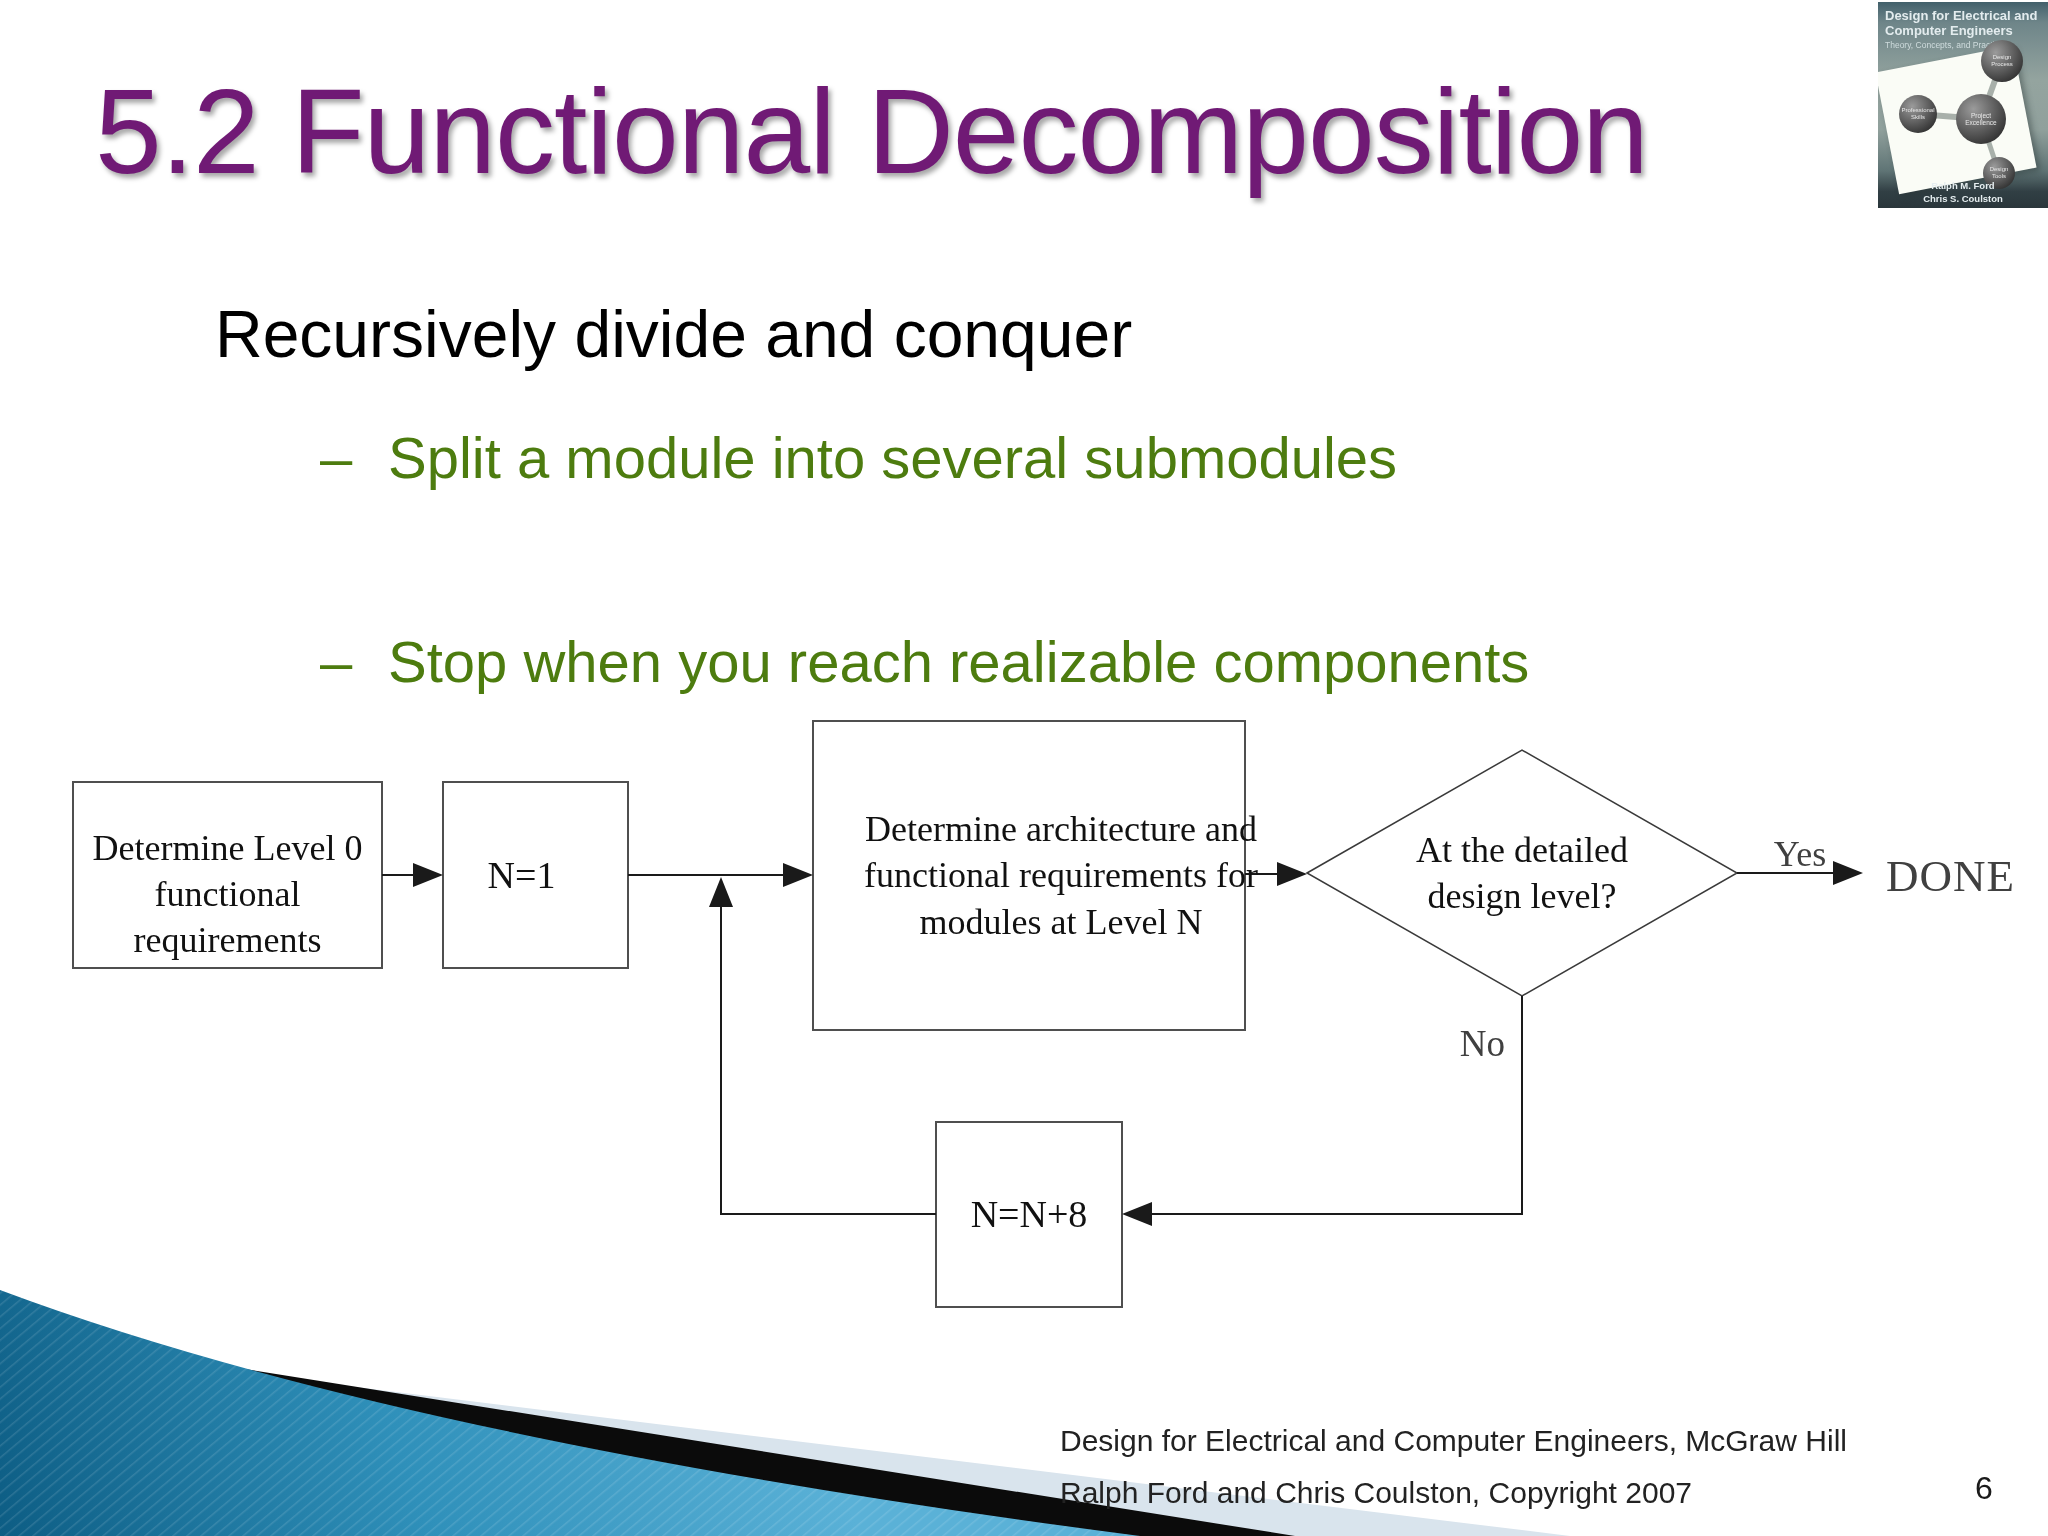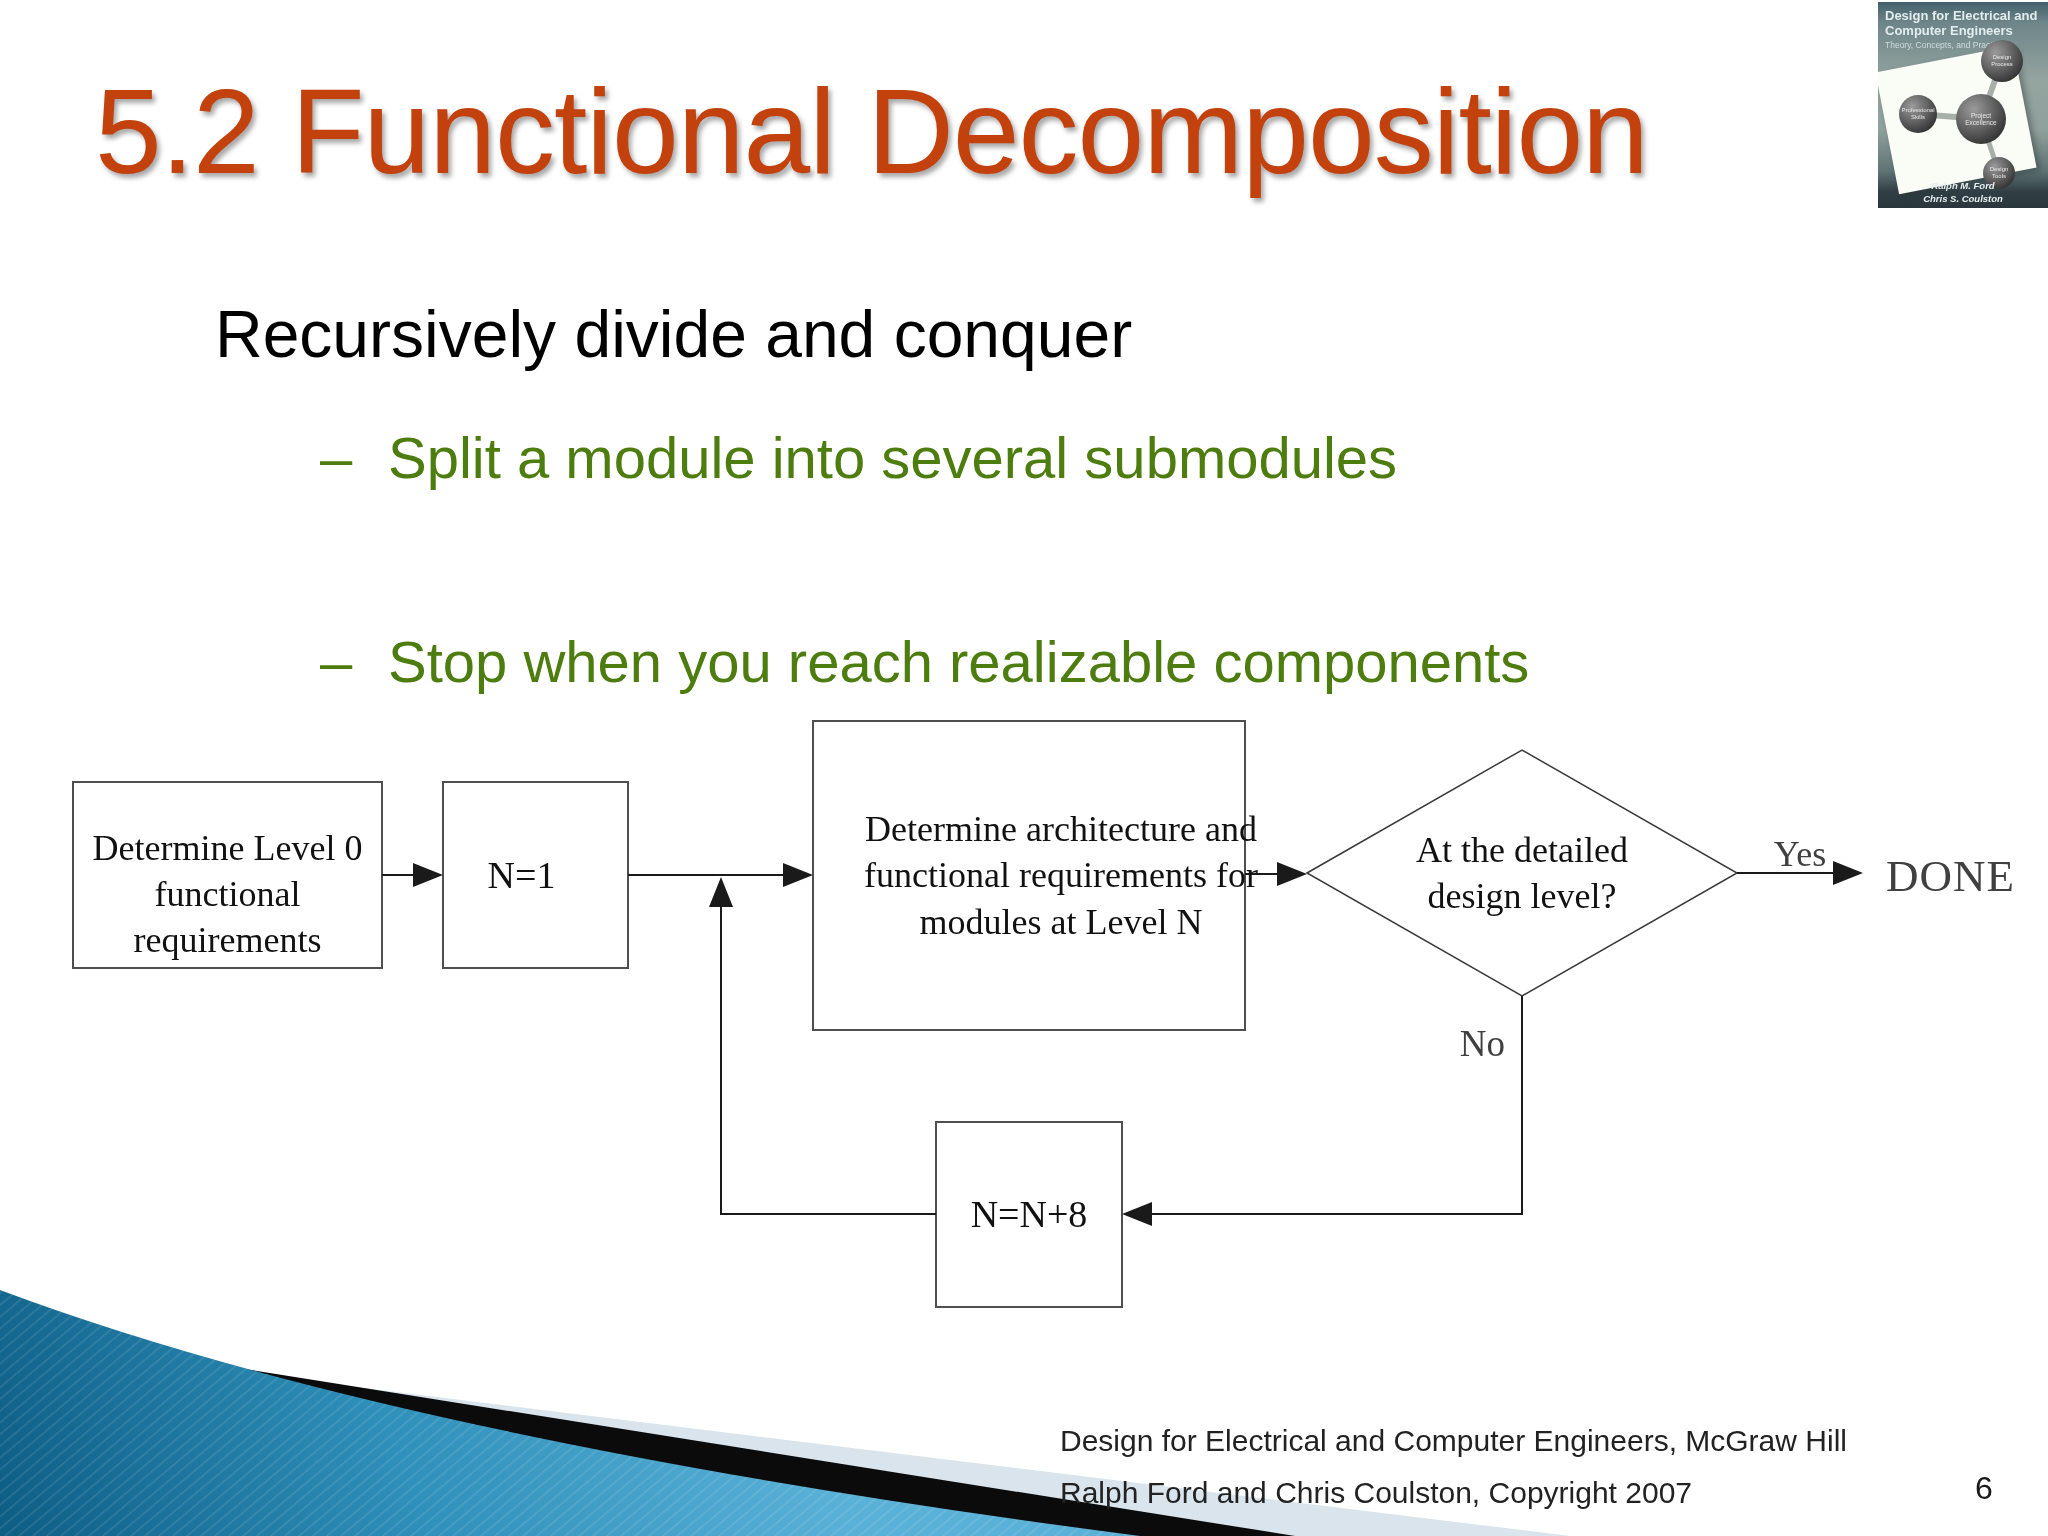--- a/index.html
+++ b/index.html
@@ -3,21 +3,21 @@
 <meta charset="utf-8">
 <style>
   html,body{margin:0;padding:0;background:#ffffff;}
   .slide{
     position:relative;width:2048px;height:1536px;background:#ffffff;overflow:hidden;
     font-family:"Liberation Sans",sans-serif;
   }
   .abs{position:absolute;}
   .slide-title{
     left:95px;top:62px;
-    font-size:120px;font-weight:400;letter-spacing:-1px;color:#c2410c;
+    font-size:120px;font-weight:400;letter-spacing:-1px;color:#701a75;
     text-shadow:3px 4px 5px rgba(0,0,0,0.35);
     white-space:nowrap;
   }
   .heading{
     left:215px;top:296px;font-size:66px;color:#000;white-space:nowrap;
   }
   .bullet-row{left:320px;font-size:58px;color:#4d7c0f;white-space:nowrap;}
   .bullet-row .marker{display:inline-block;width:68px;}
   .fc-text{
     display:flex;align-items:center;justify-content:center;text-align:center;
@@ -33,21 +33,21 @@
     background:linear-gradient(180deg,#42606b 0%,#6e8589 10%,#94a49f 38%,#90a09c 62%,#5f7475 82%,#313f44 92%,#2a363b 100%);
   }
   .cover-title{position:absolute;left:7px;top:6px;right:5px;font-size:13px;font-weight:700;
     line-height:1.18;color:#e3ecee;}
   .cover-subtitle{position:absolute;left:7px;top:38px;font-size:8.5px;color:#cfdcdd;}
   .cover-square{position:absolute;left:8px;top:56px;width:140px;height:124px;background:#fafcf6;
     transform:rotate(-11deg);box-shadow:3px 4px 6px rgba(40,50,50,0.45);}
   .sphere-label{position:absolute;color:#e8e8e8;font-size:6px;line-height:1.15;text-align:center;
     white-space:pre-line;transform:translate(-50%,-50%);}
   .cover-authors{position:absolute;left:0;right:0;top:178px;text-align:center;font-size:9.5px;
-    font-weight:700;color:#e6eef0;line-height:1.35;white-space:pre-line;font-style:italic;}
+    font-weight:700;color:#e6eef0;line-height:1.35;white-space:pre-line;}
 </style>
 </head>
 <body>
 
 <div class="slide">
 
   <svg class="abs" style="left:0;top:0;" width="2048" height="1536" viewBox="0 0 2048 1536">
     <defs>
       <linearGradient id="gteal" gradientUnits="userSpaceOnUse" x1="0" y1="1536" x2="760" y2="1260">
         <stop offset="0" stop-color="#0d5d84"></stop>

